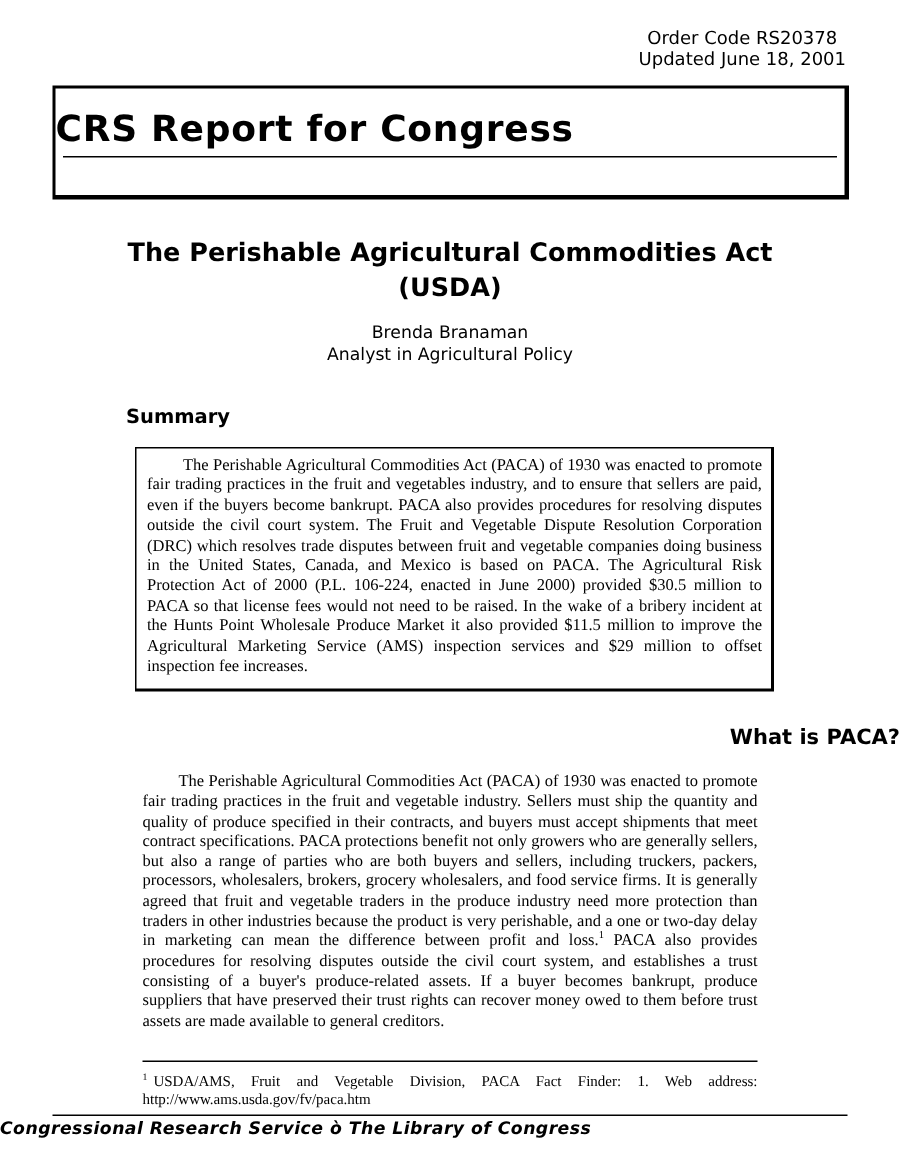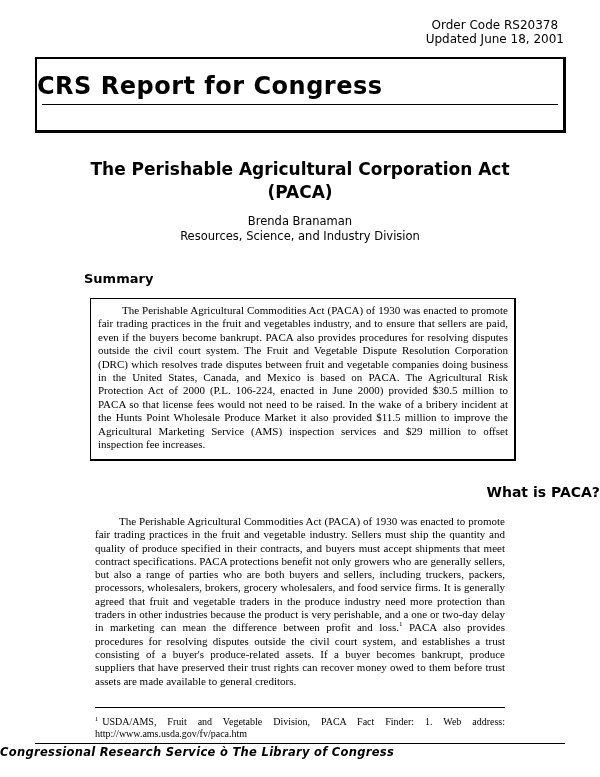--- a/index.html
+++ b/index.html
@@ -40,25 +40,25 @@
 <div id="order-info" class="sans">
   <div>Order Code RS20378</div>
   <div>Updated June 18, 2001</div>
 </div>
 
 <div id="header-box" class="sans">
   <div id="header-title">CRS Report for Congress</div>
   <div id="header-rule"></div>
 </div>
 
-<div id="doc-title" class="sans">The Perishable Agricultural Corporation Act (PACA)</div>
+<div id="doc-title" class="sans">The Perishable Agricultural Commodities Act (USDA)</div>
 
 <div id="author-block" class="sans">
   <div>Brenda Branaman</div>
-  <div>Resources, Science, and Industry Division</div>
+  <div>Analyst in Agricultural Policy</div>
 </div>
 
 <div id="summary-heading" class="sans">Summary</div>
 
 <div id="summary-box">
   <p id="summary-text" class="serif">The Perishable Agricultural Commodities Act (PACA) of 1930 was enacted to promote fair trading practices in the fruit and vegetables industry, and to ensure that sellers are paid, even if the buyers become bankrupt.  PACA also provides procedures for resolving disputes outside the civil court system. The Fruit and Vegetable Dispute Resolution Corporation (DRC) which resolves trade disputes between fruit and vegetable companies doing business in the United States, Canada, and Mexico is based on PACA. The Agricultural Risk Protection Act of 2000 (P.L. 106-224, enacted in June 2000) provided $30.5 million to PACA so that license fees would not need to be raised.  In the wake of a bribery incident at the Hunts Point Wholesale Produce Market it also provided $11.5 million to improve the Agricultural Marketing Service (AMS) inspection services and $29 million to offset inspection fee increases.</p>
 </div>
 
 <div id="section-heading" class="sans">What is PACA?</div>
 

